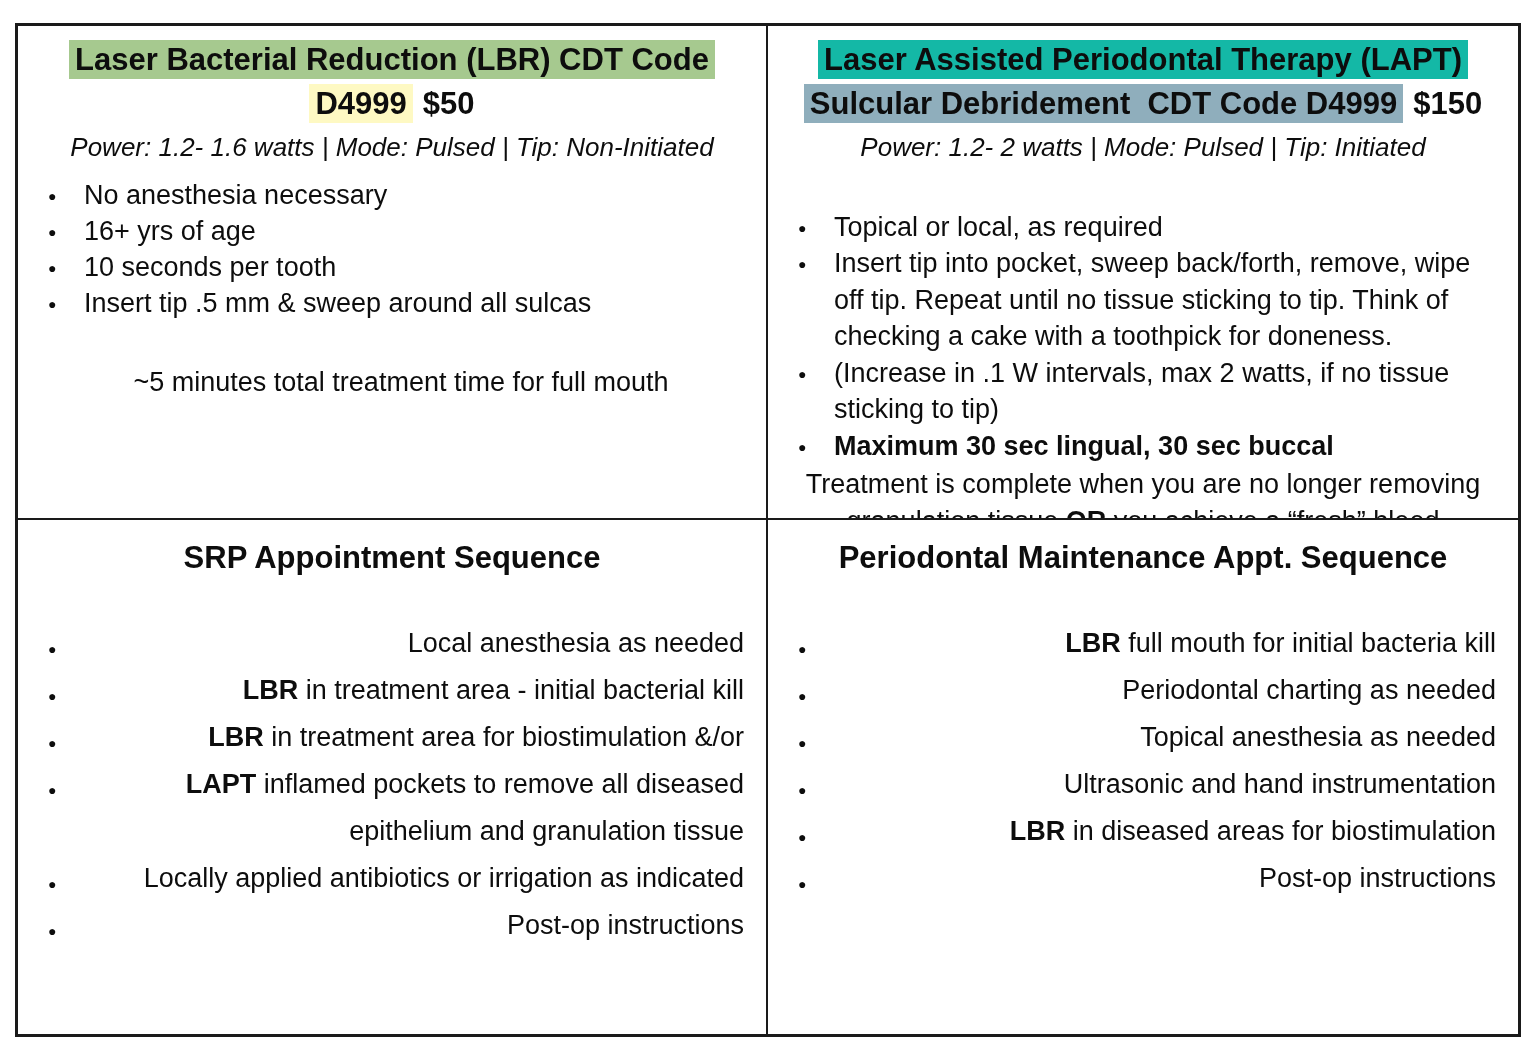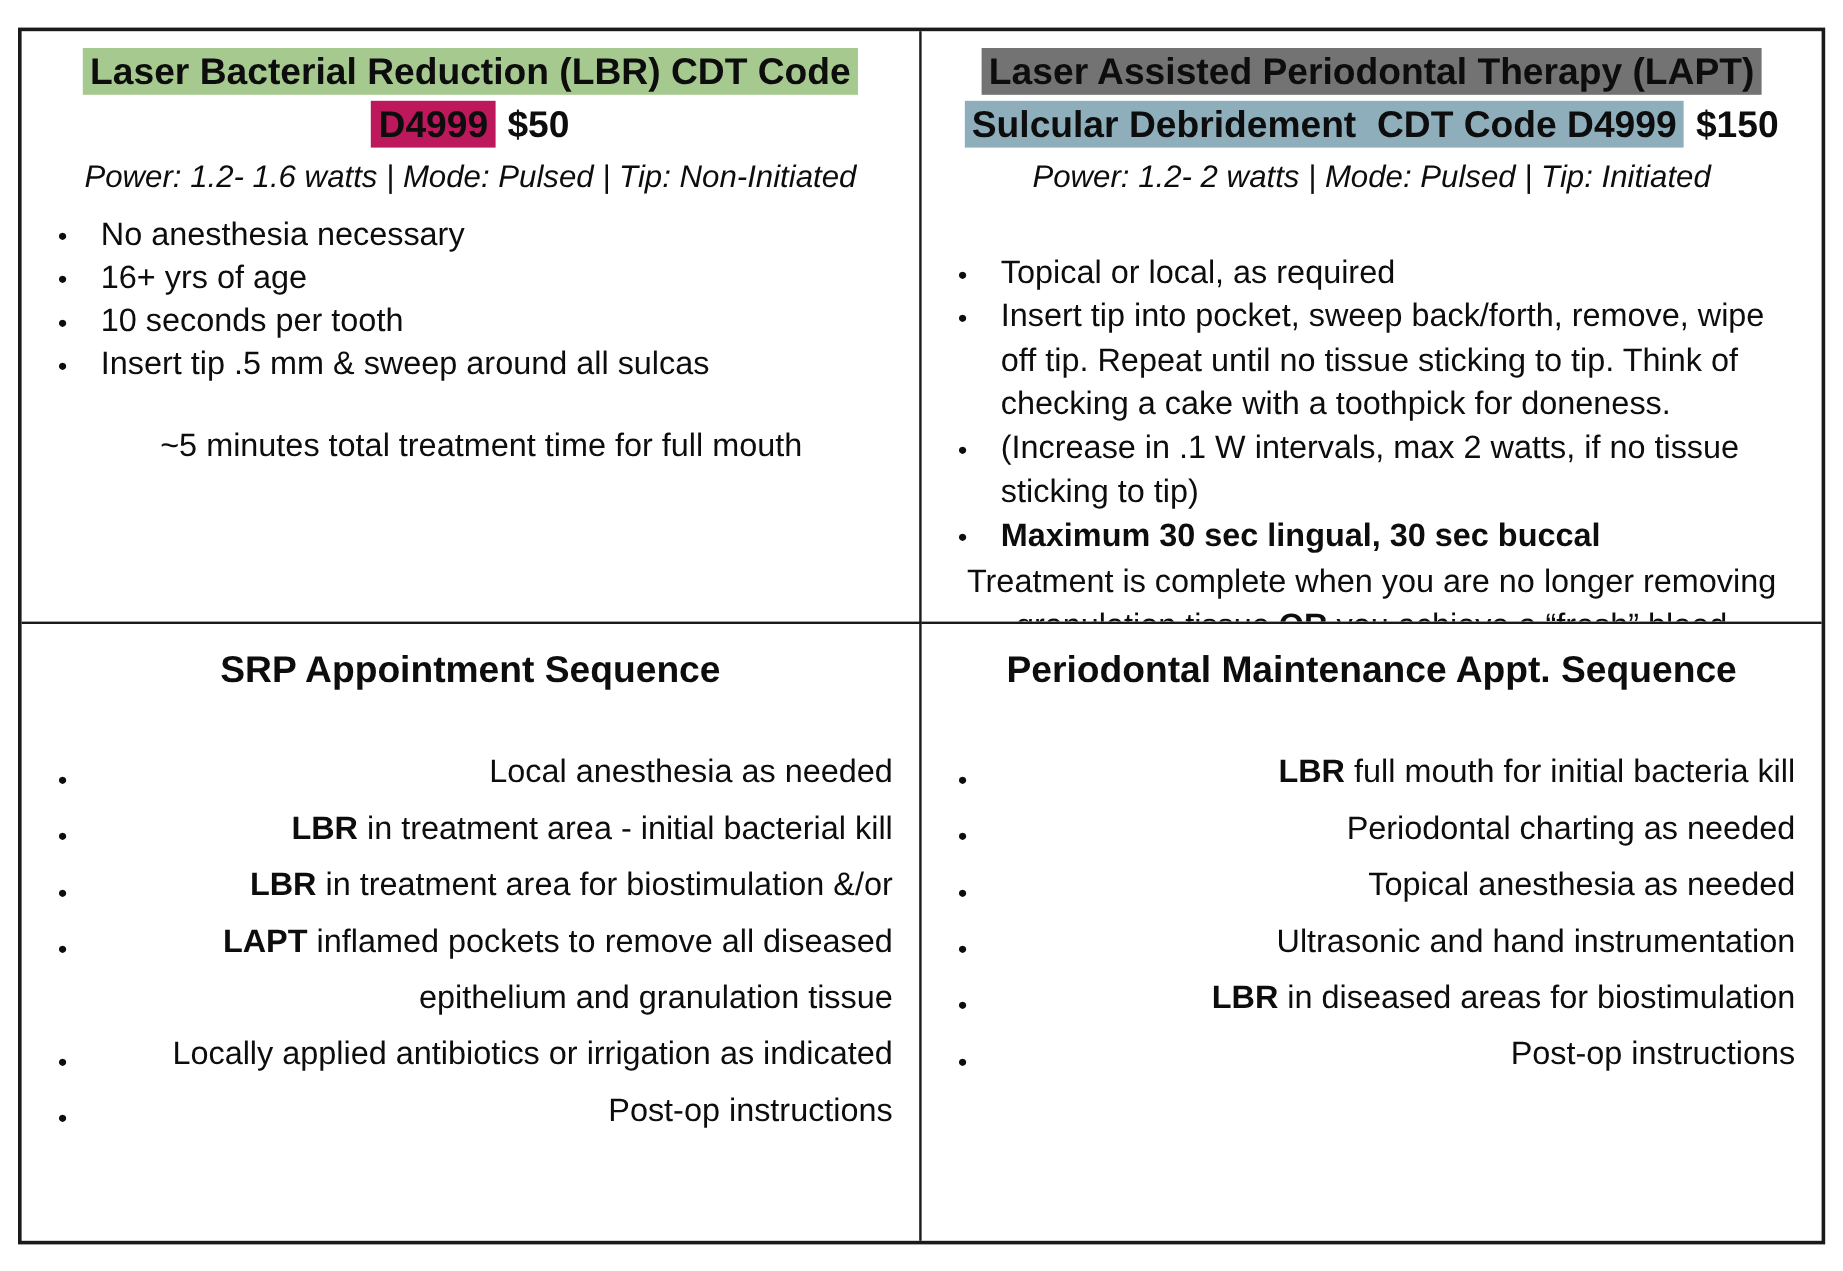--- a/index.html
+++ b/index.html
@@ -37,55 +37,55 @@
   .tight li { line-height:36px; }
   .tight li::before { top:1px; }
   .wide  li { line-height:47px; }
   .wide  li::before { top:6px; }
 
   .lbr-bullets { margin-top:12px; }
   .lapt-bullets { margin-top:44px; }
   .lapt-bullets li { line-height:36.5px; }
 
   .note {
-    margin-top:33px; text-align:center; font-size:27px; line-height:1.3;
+    margin-top:44px; text-align:center; font-size:27px; line-height:1.3;
     padding-left:18px;
   }
   .closing {
     margin-top:2px; text-align:center; font-size:27px; line-height:36.5px;
   }
   .seq-title { text-align:center; font-weight:bold; font-size:31px; line-height:1.3; margin-top:6px; }
   .seq-bullets { margin-top:42px;text-align:right; }
   .b { font-weight:bold; }
 </style>
 </head>
 <body>
 
 <div class="sheet">
 
   <div class="cell tl">
     <div class="hdr">
       <span class="hl" style="background:#A6C98F">Laser Bacterial Reduction (LBR) CDT Code</span>
     </div>
     <div class="hdr">
-      <span class="hl" style="background:#be185d">D4999</span><span class="price">$50</span>
+      <span class="hl" style="background:#fef9c3">D4999</span><span class="price">$50</span>
     </div>
     <div class="power">Power: 1.2- 1.6 watts | Mode: Pulsed | Tip: Non-Initiated</div>
     <ul class="bullets tight lbr-bullets">
         <li><span>No anesthesia necessary</span></li>
         <li><span>16+ yrs of age</span></li>
         <li><span>10 seconds per tooth</span></li>
         <li><span>Insert tip .5 mm &amp; sweep around all sulcas</span></li>
       </ul>
     <div class="note">~5 minutes total treatment time for full mouth</div>
   </div>
 
   <div class="cell tr">
     <div class="hdr">
-      <span class="hl" style="background:#737373">Laser Assisted Periodontal Therapy (LAPT)</span>
+      <span class="hl" style="background:#14b8a6">Laser Assisted Periodontal Therapy (LAPT)</span>
     </div>
     <div class="hdr">
       <span class="hl" style="background:#8FAEBC">Sulcular Debridement  CDT Code D4999</span><span class="price">$150</span>
     </div>
     <div class="power">Power: 1.2- 2 watts | Mode: Pulsed | Tip: Initiated</div>
     <ul class="bullets tight lapt-bullets">
         <li><span>Topical or local, as required</span></li>
         <li><span>Insert tip into pocket, sweep back/forth, remove, wipe off tip. Repeat until no tissue sticking to tip. Think of checking a cake with a toothpick for doneness.</span></li>
         <li><span>(Increase in .1 W intervals, max 2 watts, if no tissue sticking to tip)</span></li>
         <li><span class="b">Maximum 30 sec lingual, 30 sec buccal</span></li>

